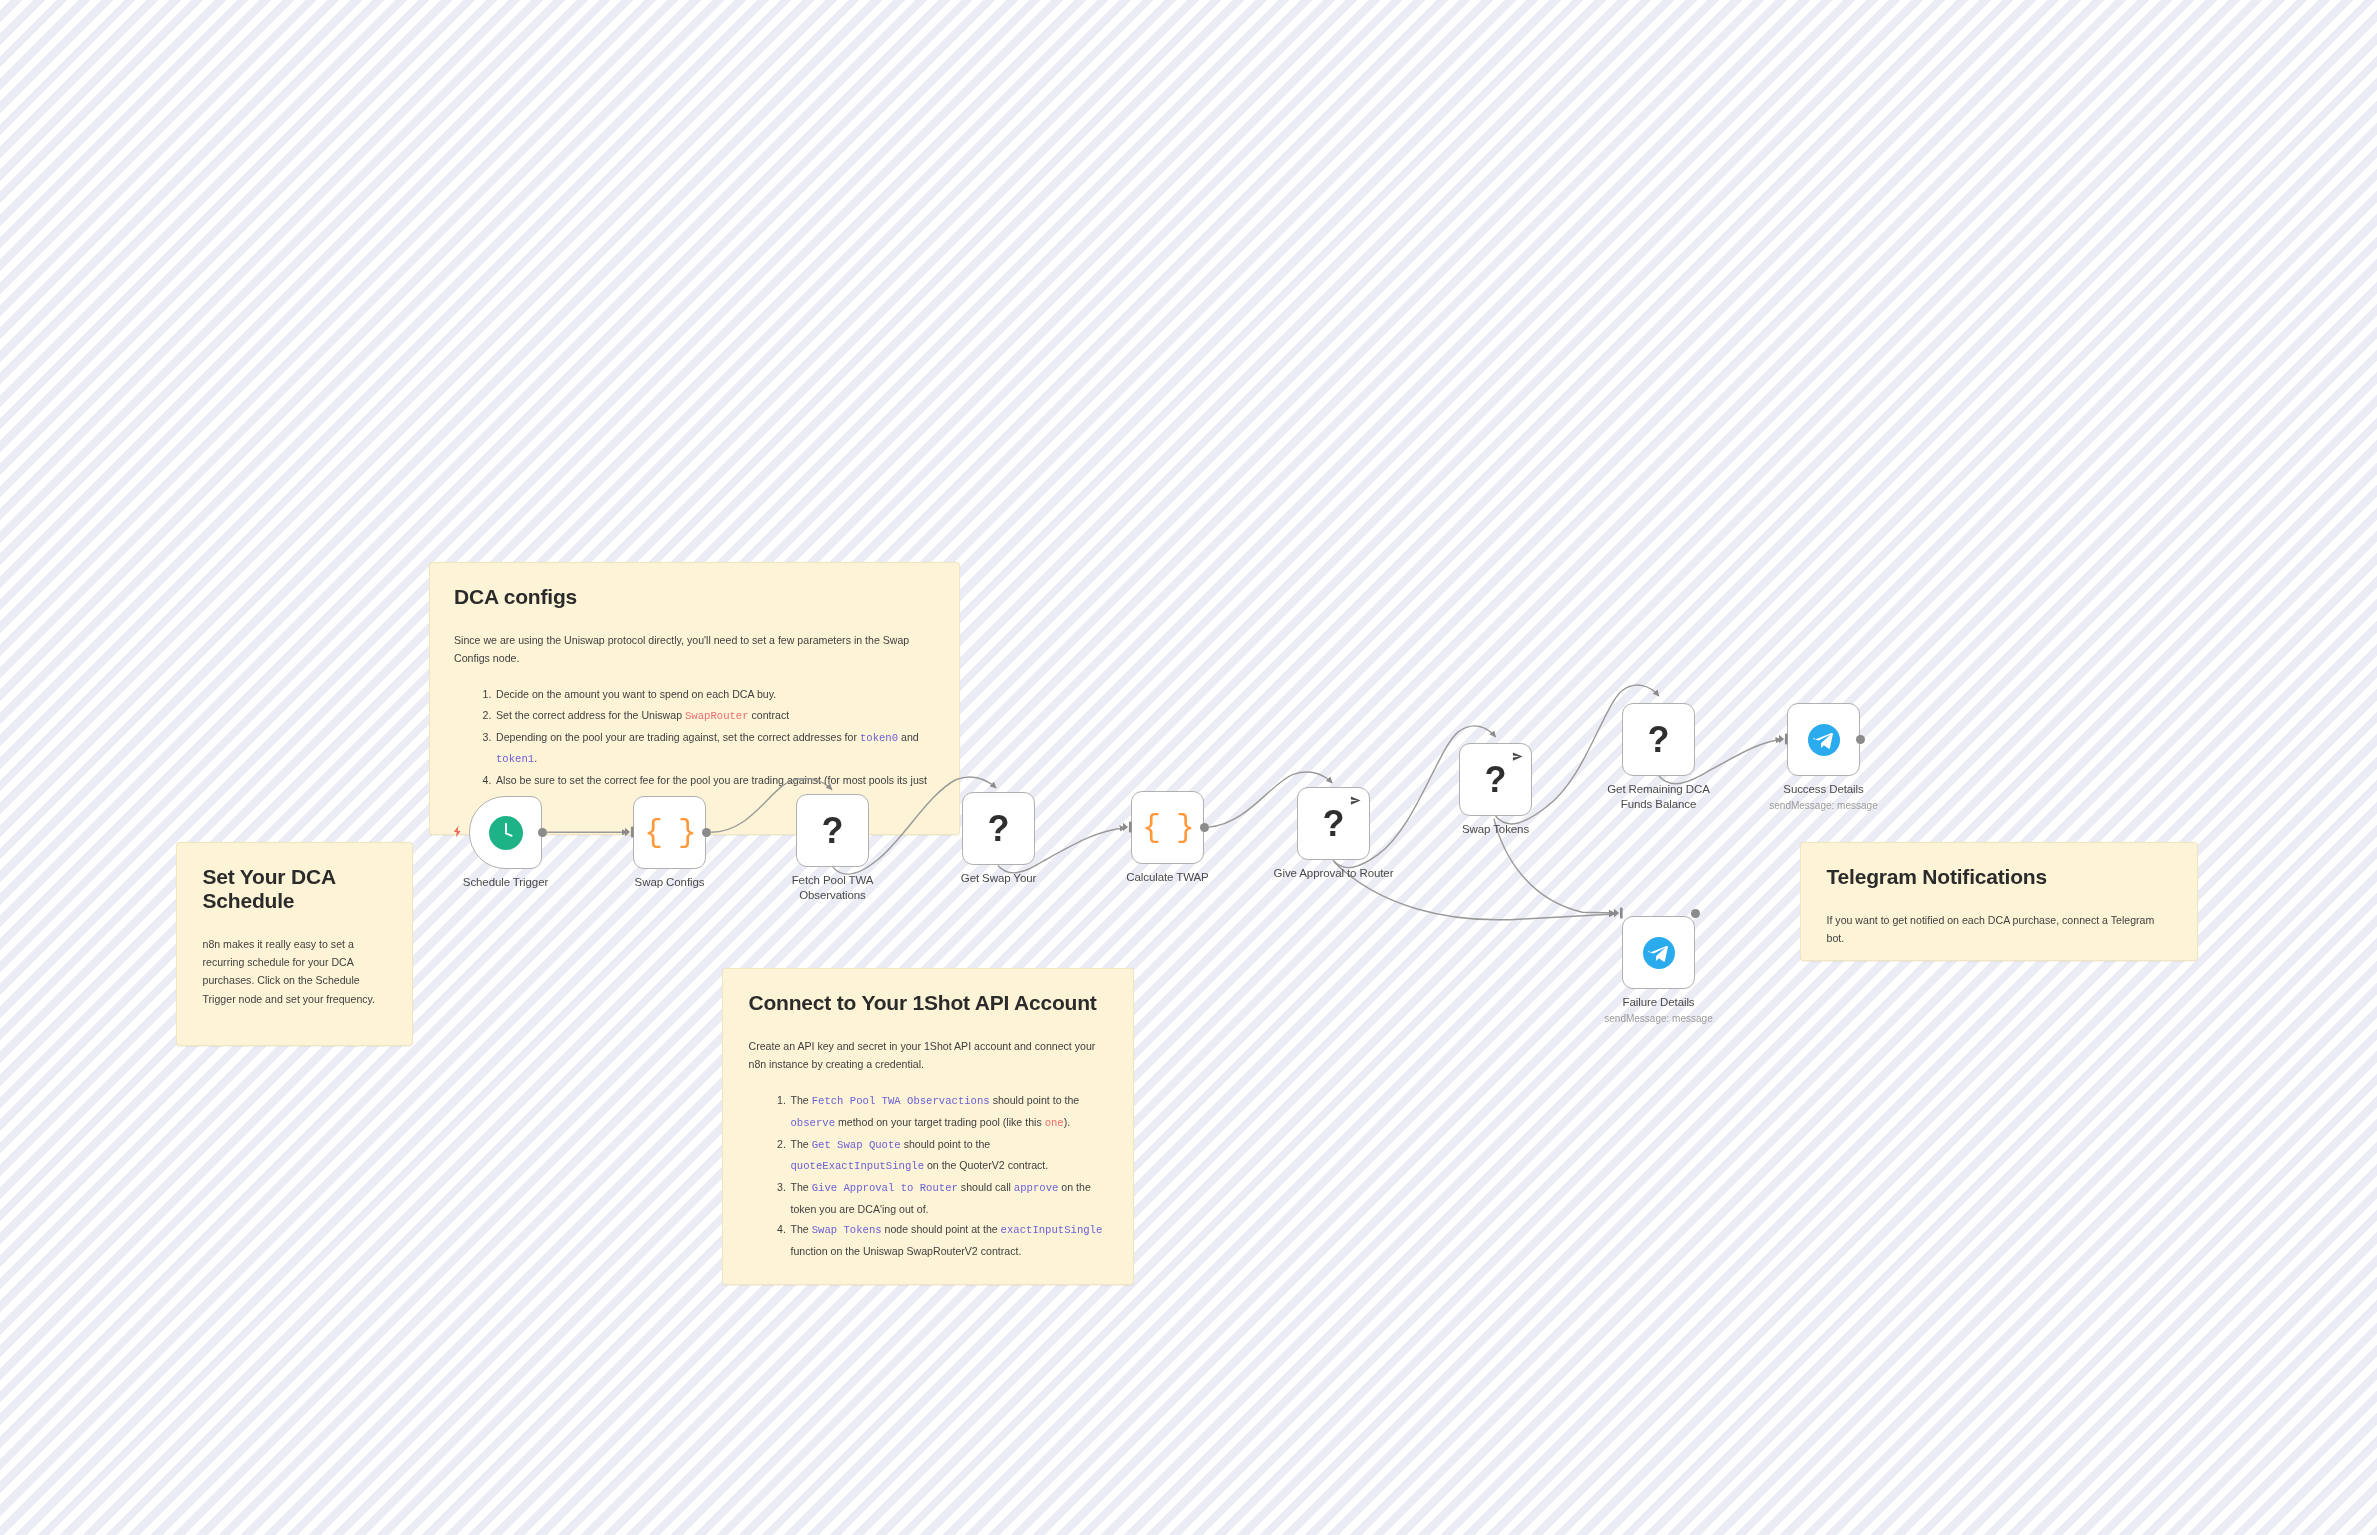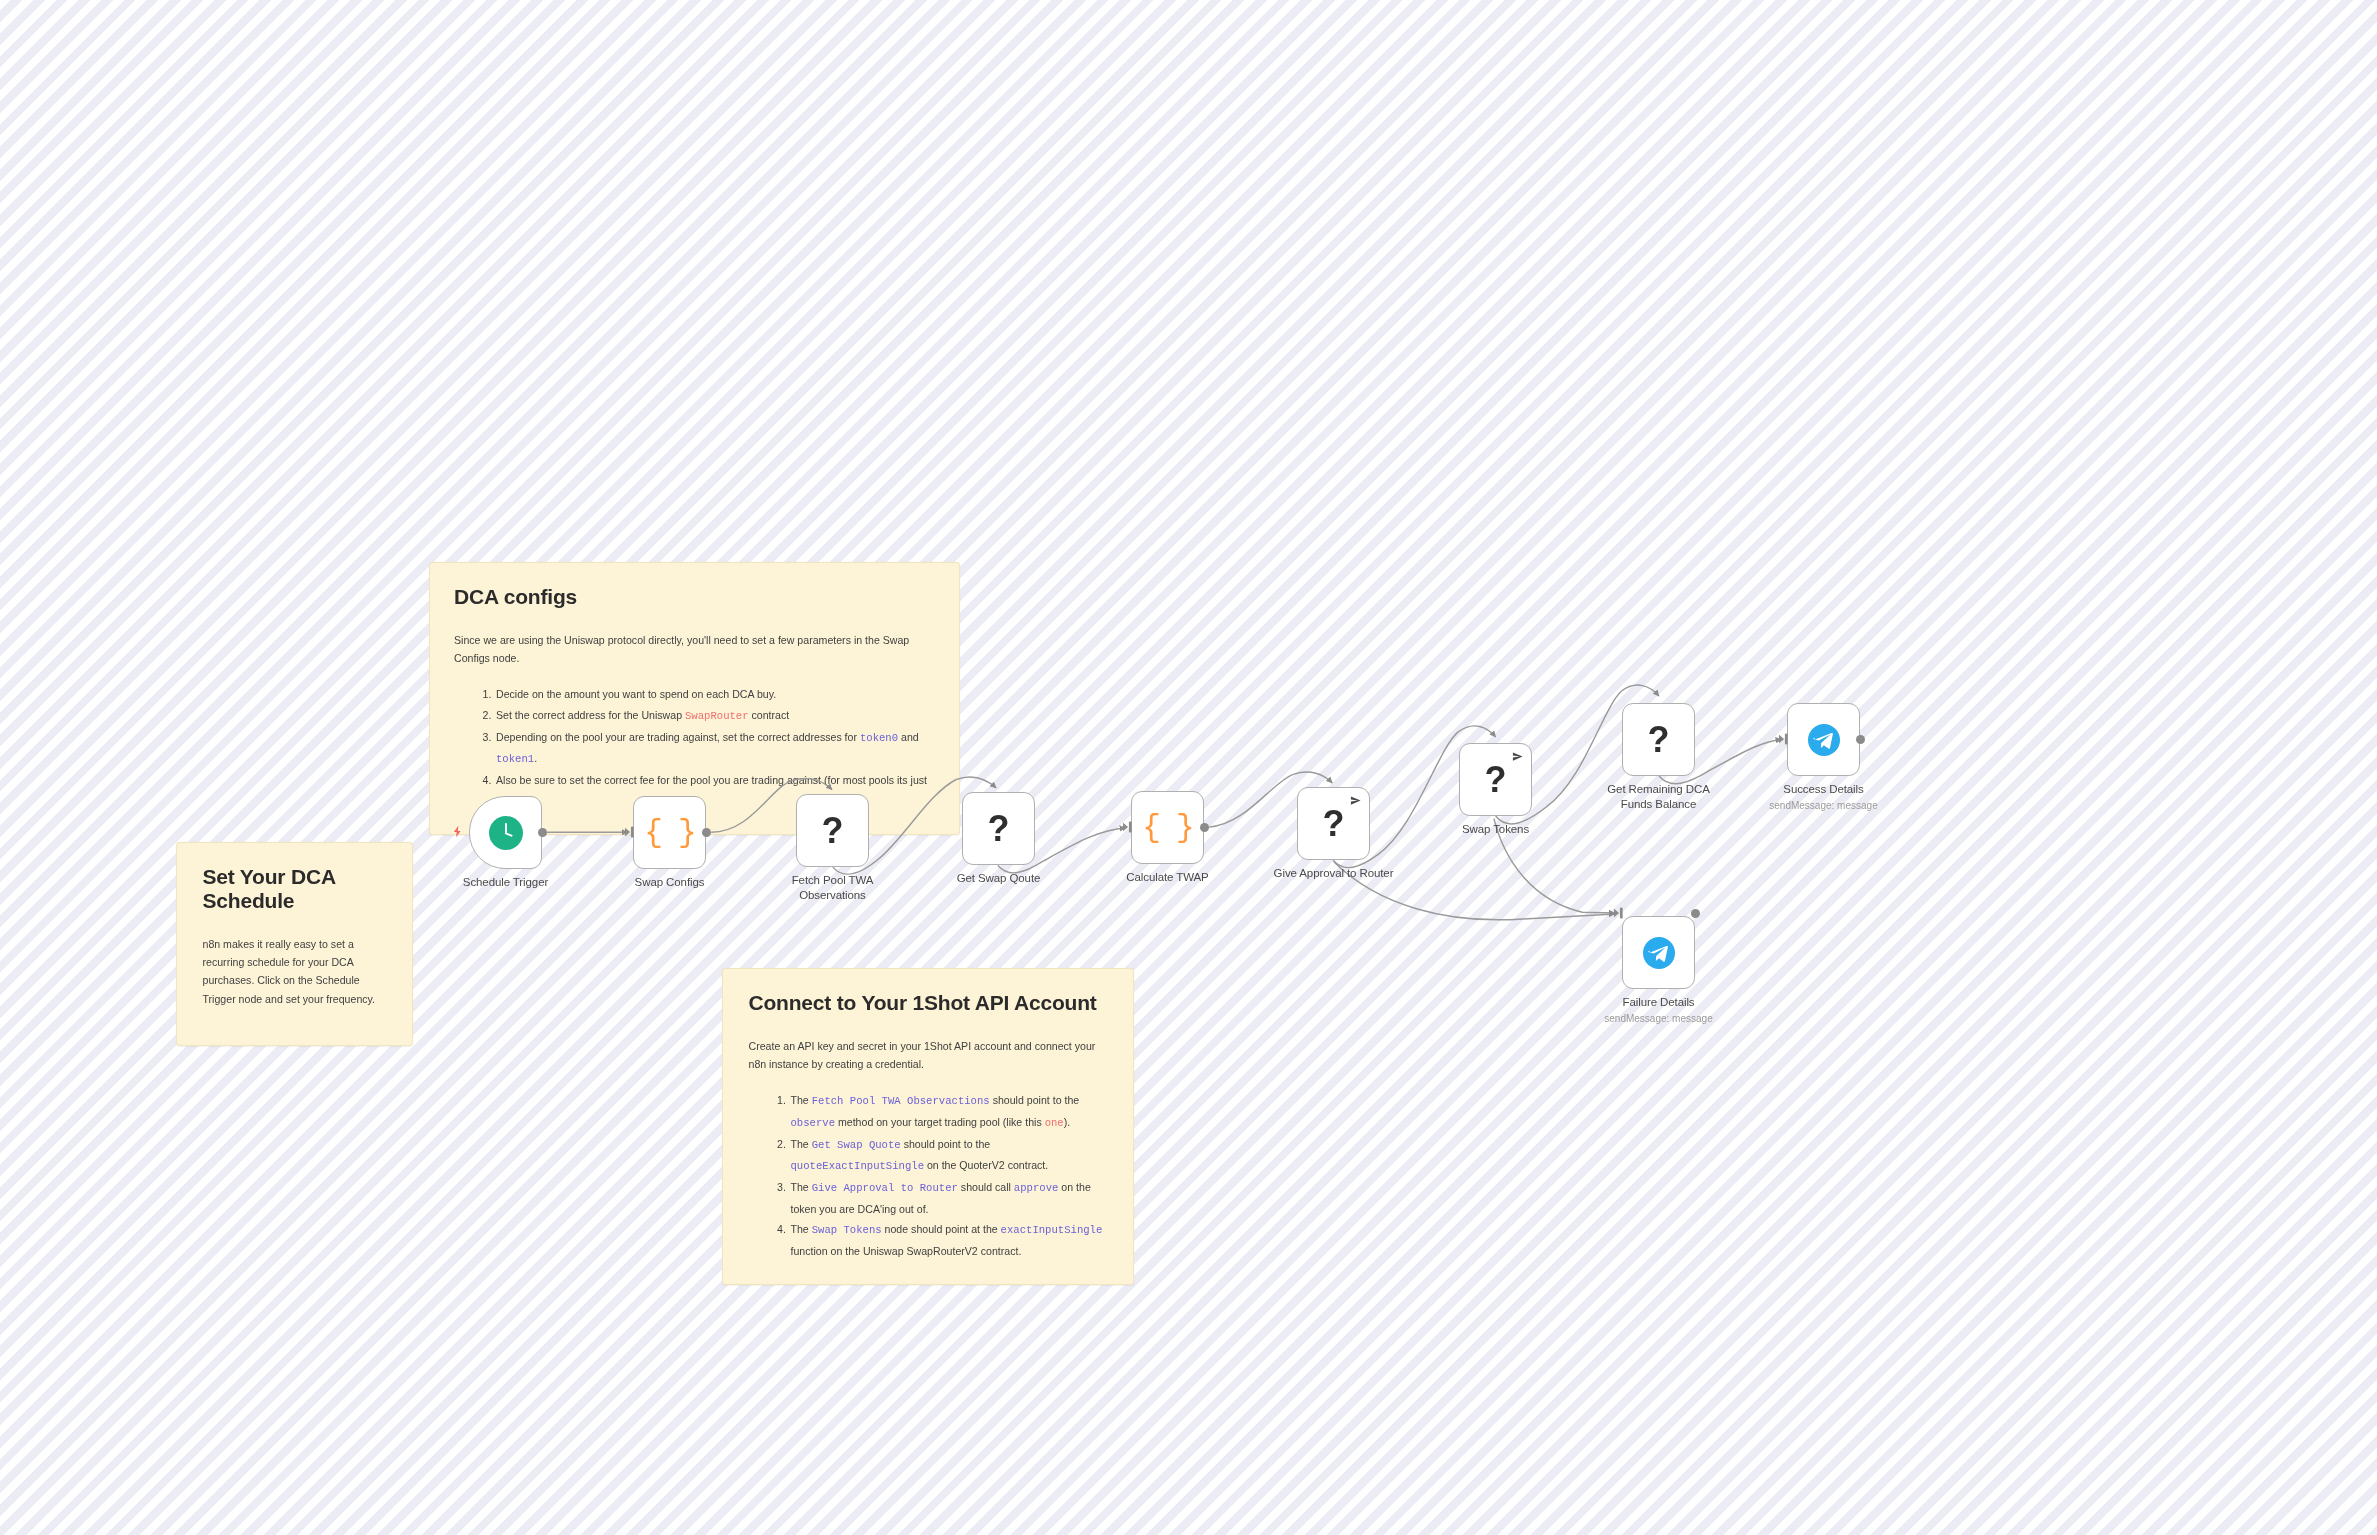--- a/index.html
+++ b/index.html
@@ -237,37 +237,41 @@
     <h2>Connect to Your 1Shot API Account</h2>
     <p>Create an API key and secret in your 1Shot API account and connect your n8n instance by creating a credential.</p>
     <ol>
         <li><span>The </span><code class="mono">Fetch Pool TWA Observactions</code><span> should point to the </span><code class="mono">observe</code><span> method on your target trading pool (like this </span><code class="red">one</code><span>).</span></li>
         <li><span>The </span><code class="mono">Get Swap Quote</code><span> should point to the </span><code class="mono">quoteExactInputSingle</code><span> on the QuoterV2 contract.</span></li>
         <li><span>The </span><code class="mono">Give Approval to Router</code><span> should call </span><code class="mono">approve</code><span> on the token you are DCA'ing out of.</span></li>
         <li><span>The </span><code class="mono">Swap Tokens</code><span> node should point at the </span><code class="mono">exactInputSingle</code><span> function on the Uniswap SwapRouterV2 contract.</span></li>
       </ol>
   </div>
 
+  <div class="sticky" id="note-telegram">
+    <h2>Telegram Notifications</h2>
+    <p>If you want to get notified on each DCA purchase, connect a Telegram bot.</p>
+  </div>
 
   <div id="nodes-layer">
       <div class="node trigger" style="left: 469px; top: 796px;">
         <div class="clock-icon"></div>
         <div class="node-label">Schedule Trigger</div>
       </div>
       <div class="node" style="left: 633px; top: 796px;">
         <span class="braces">{ }</span>
         <div class="node-label">Swap Configs</div>
       </div>
       <div class="node" style="left: 796px; top: 794px;">
         <span class="qmark">?</span>
         <div class="node-label two-line">Fetch Pool TWA Observations</div>
       </div>
       <div class="node" style="left: 962px; top: 792px;">
         <span class="qmark">?</span>
-        <div class="node-label">Get Swap Qoute</div>
+        <div class="node-label">Get Swap Your</div>
       </div>
       <div class="node" style="left: 1131px; top: 791px;">
         <span class="braces">{ }</span>
         <div class="node-label">Calculate TWAP</div>
       </div>
       <div class="node" style="left: 1297px; top: 787px;">
         <span class="qmark">?</span>
         <svg class="send-glyph" viewBox="0 0 24 24" fill="currentColor">
           <path d="M2 21 L23 12 L2 3 L2 10 L17 12 L2 14 Z"></path>
         </svg>

